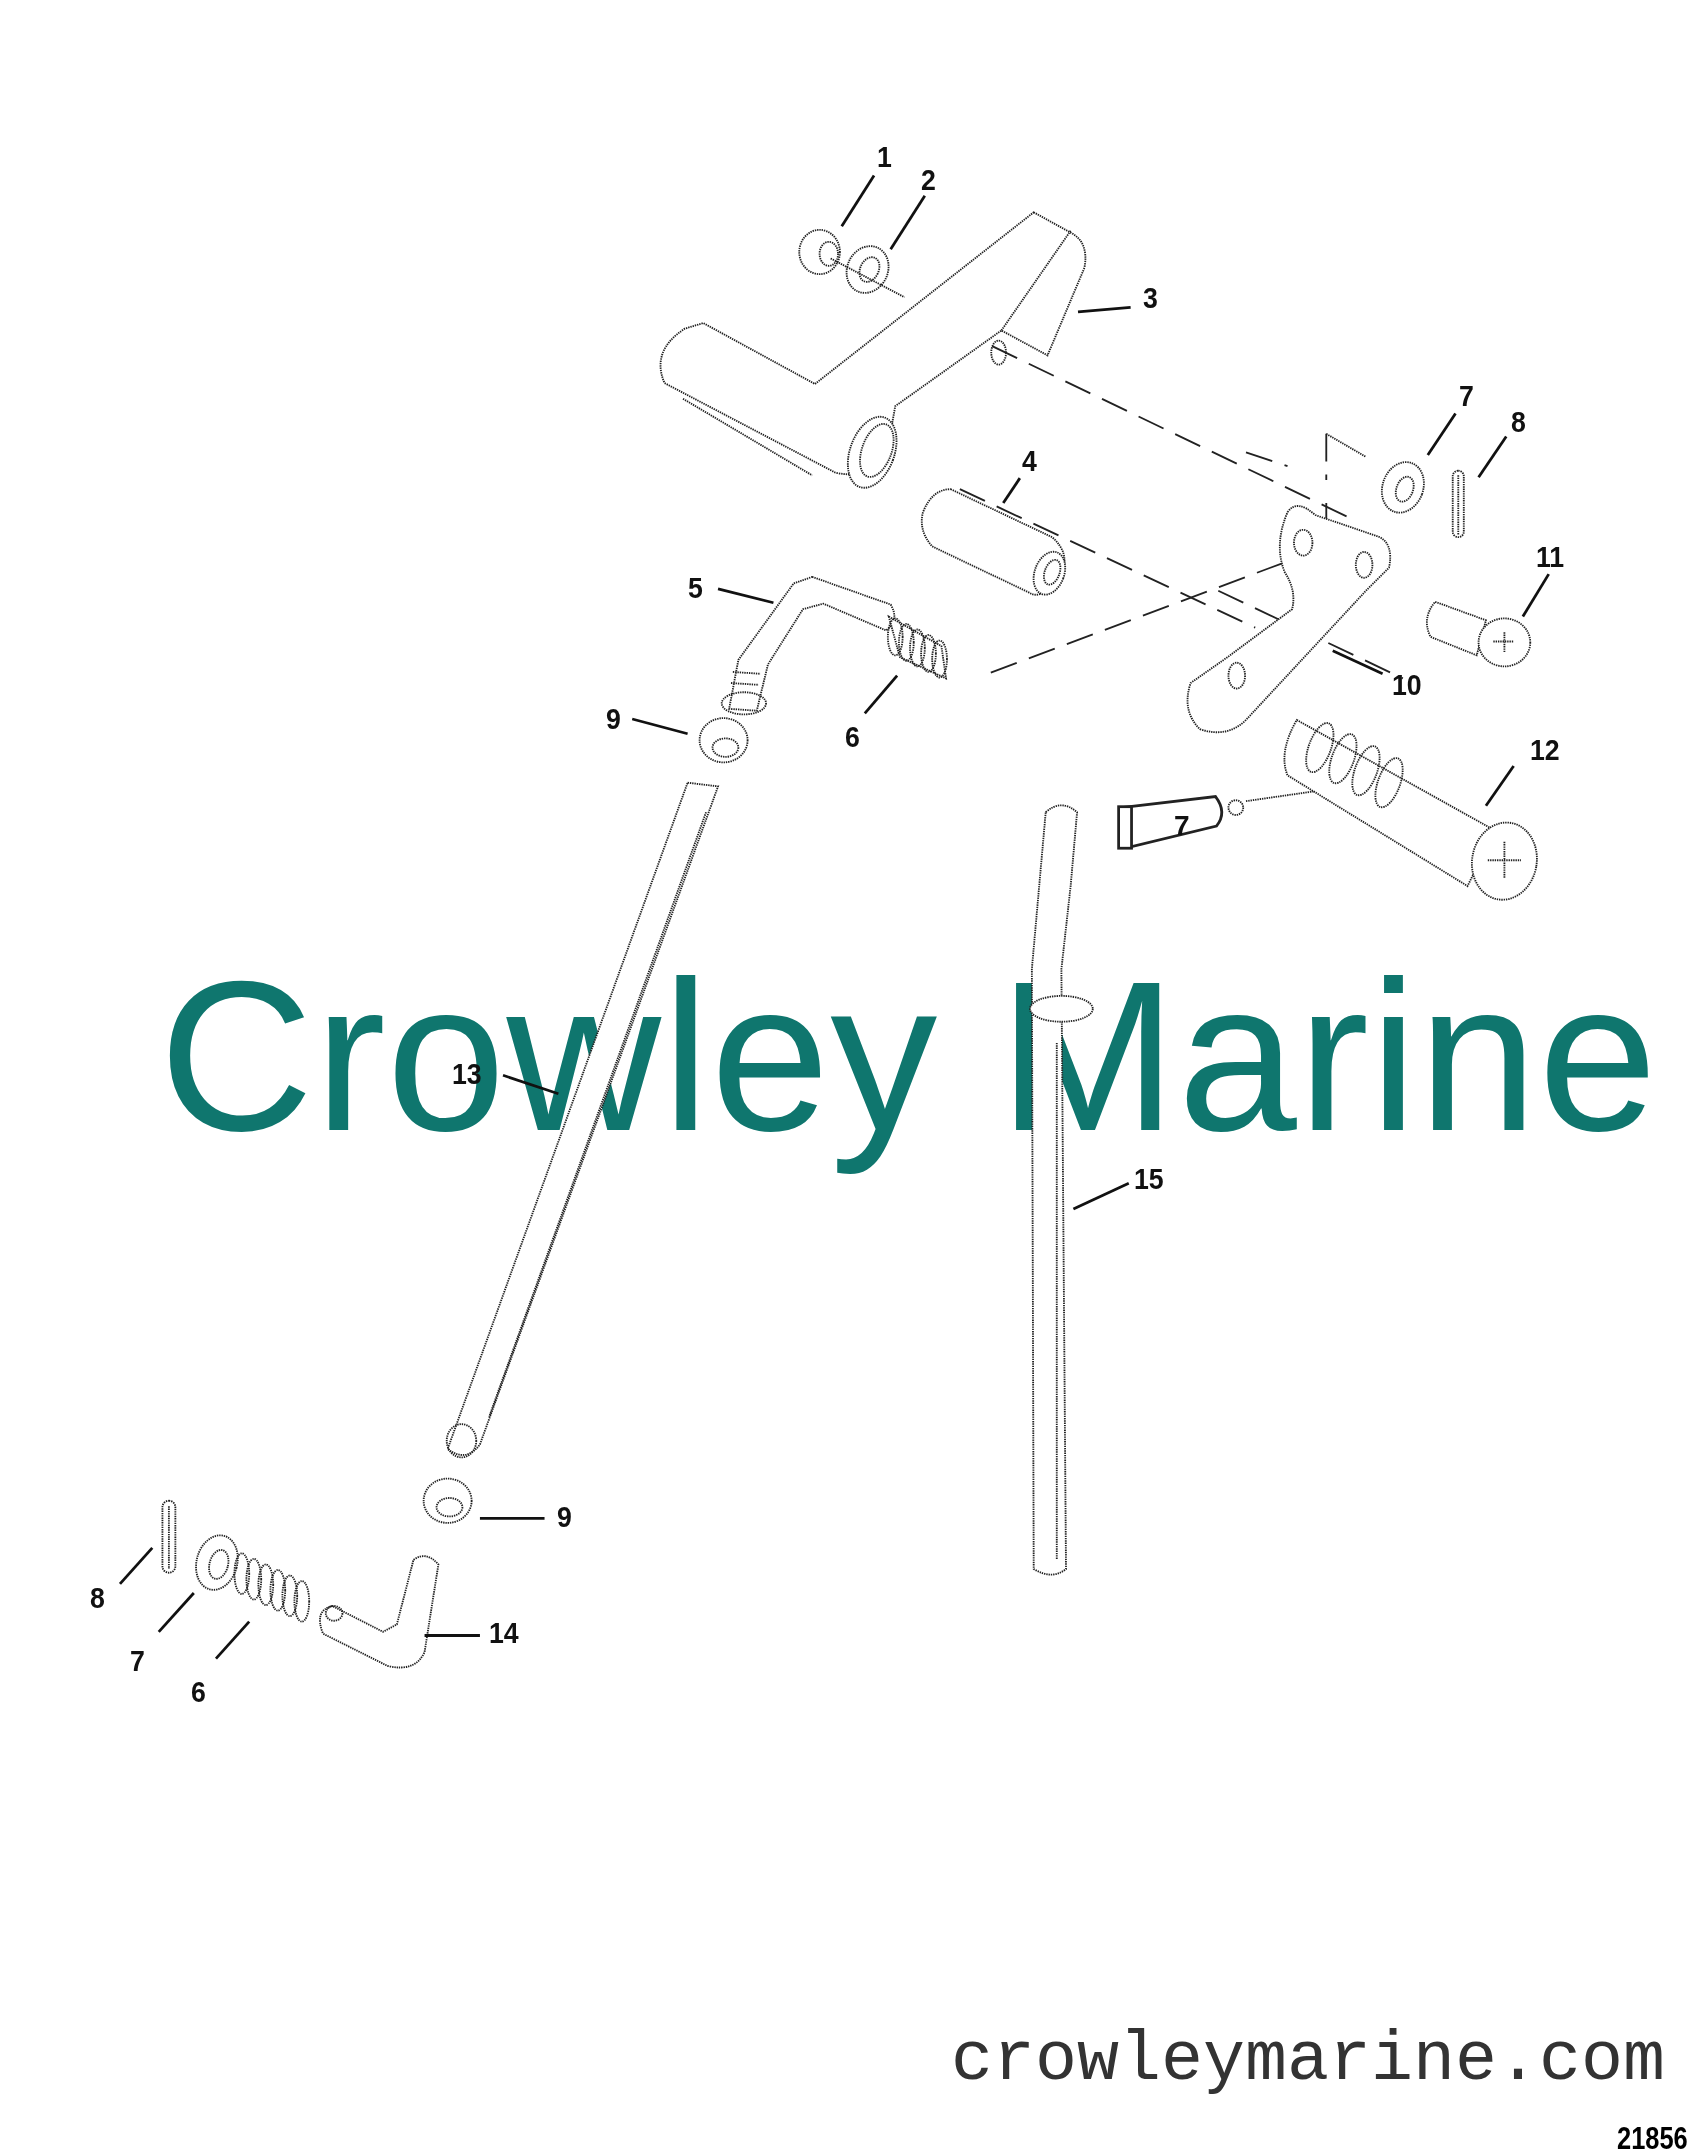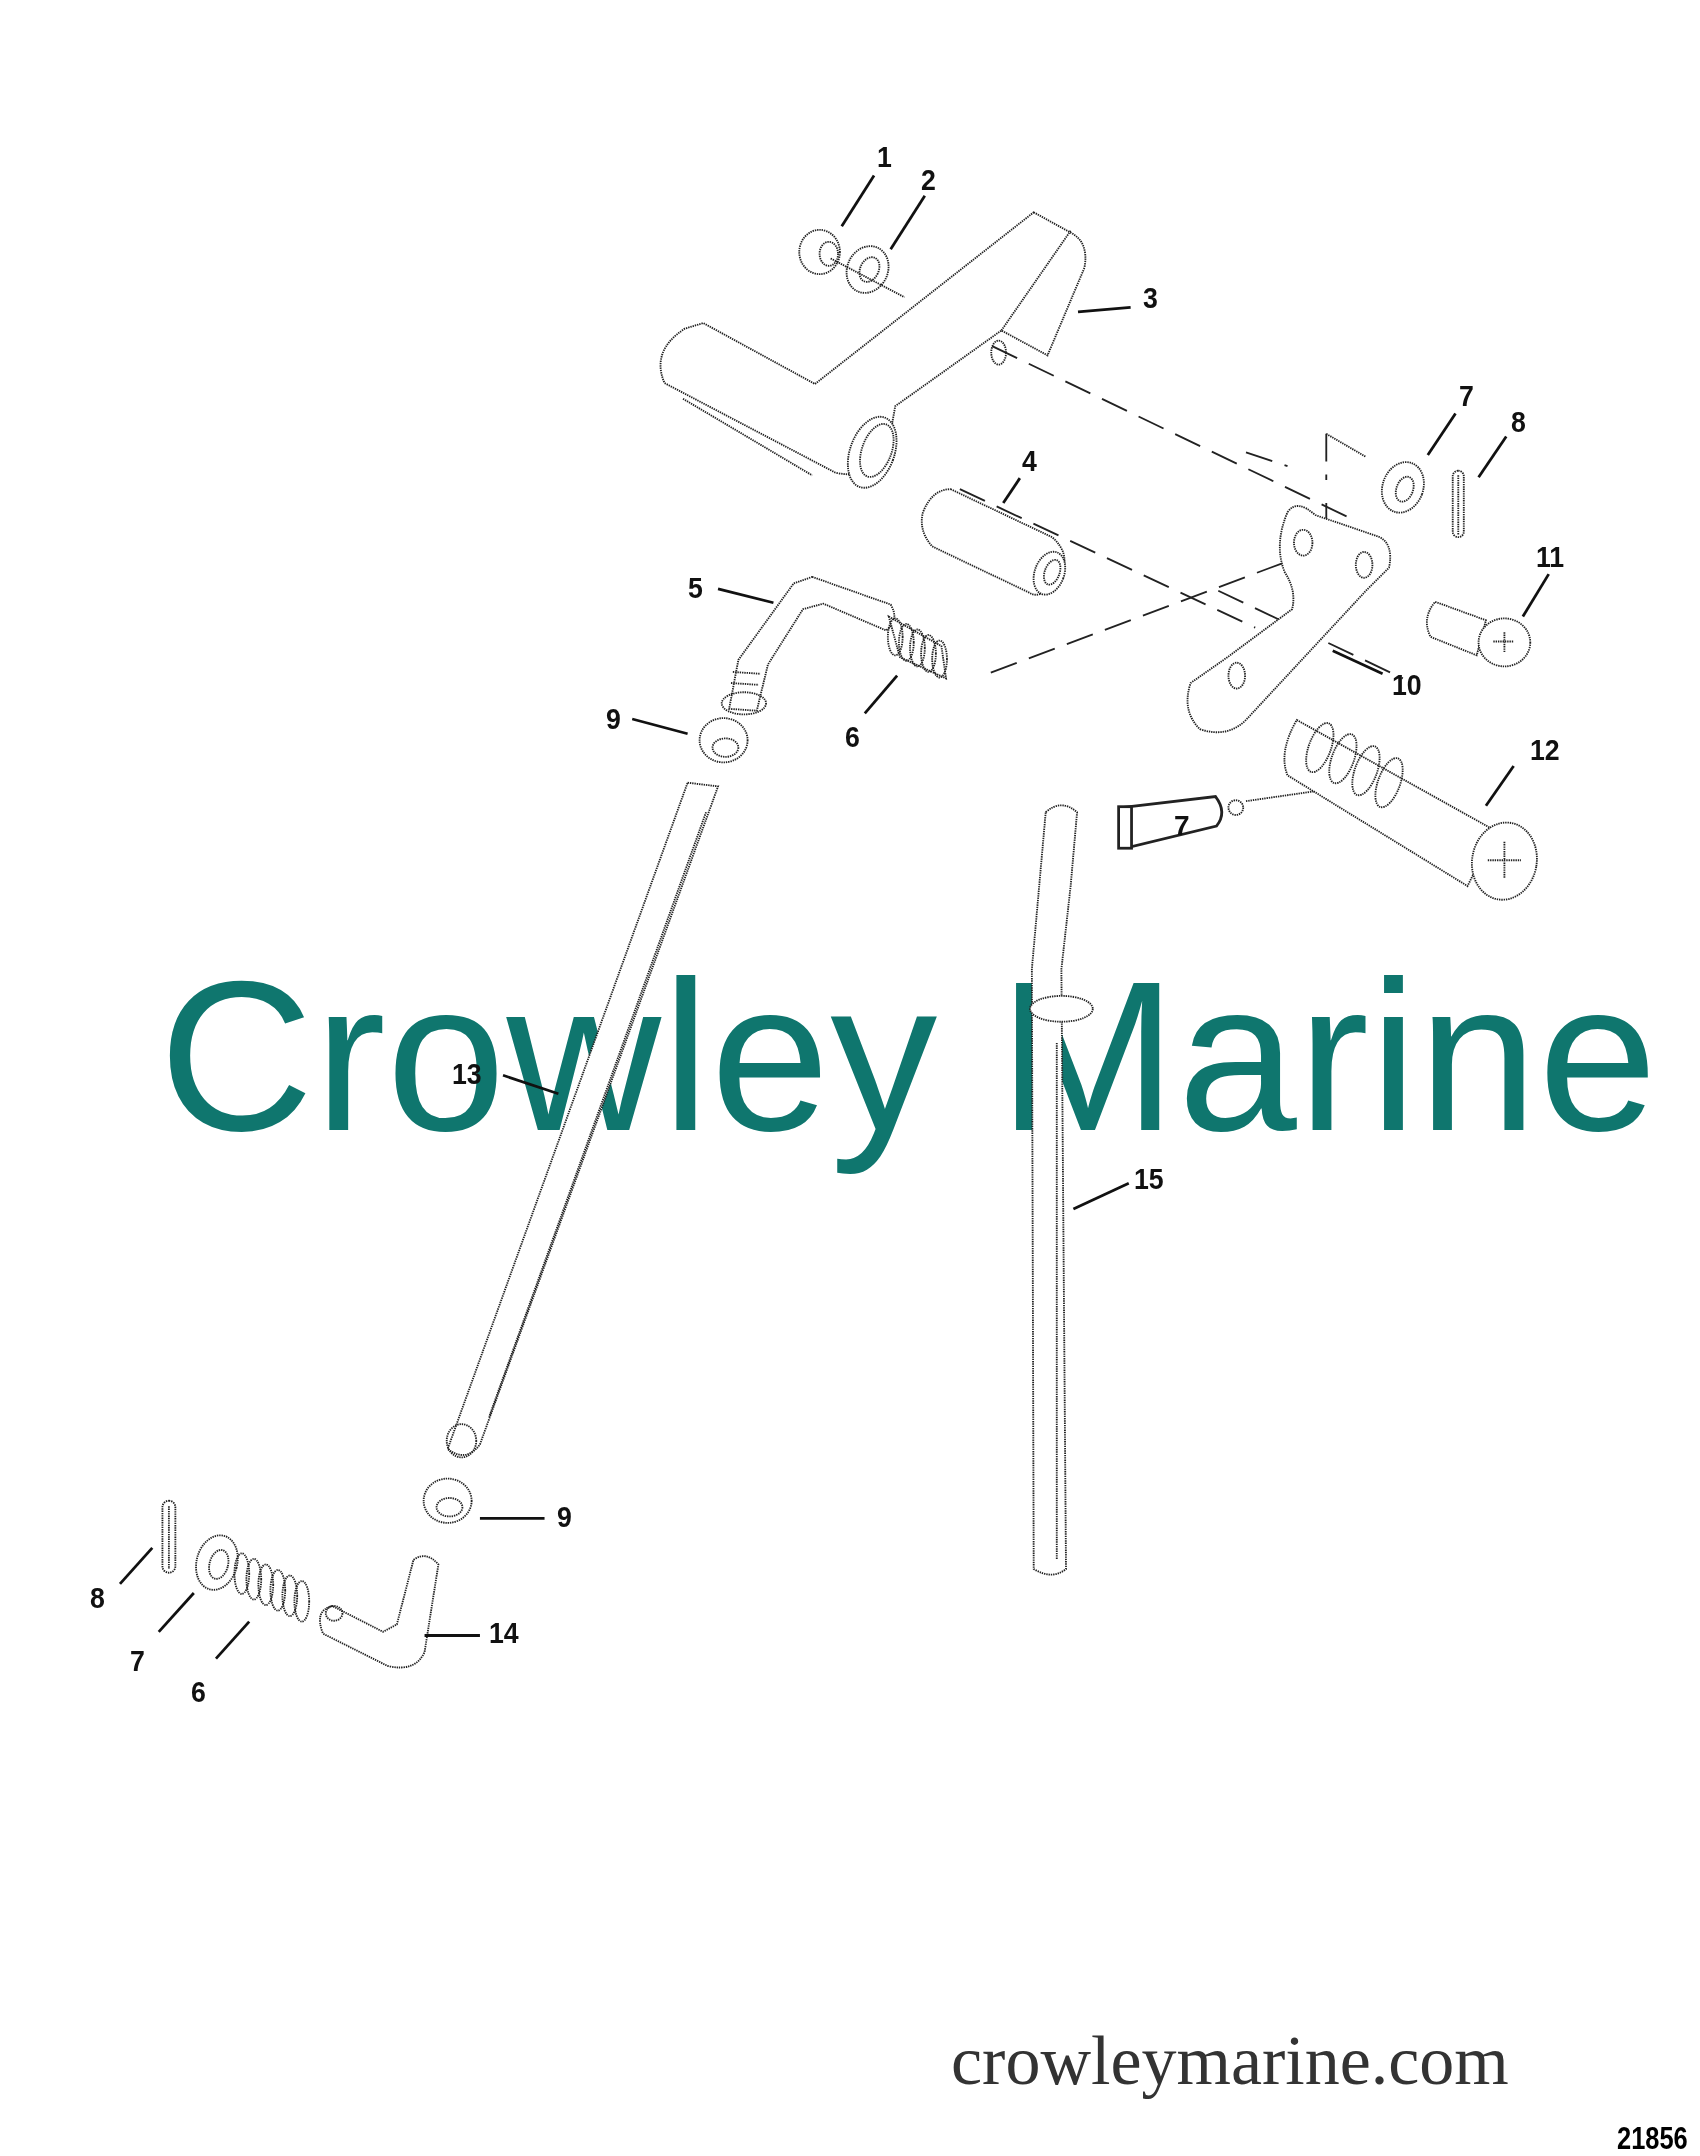--- a/index.html
+++ b/index.html
@@ -5,21 +5,21 @@
   html, body { margin:0; padding:0; background:#ffffff; }
   #canvas { position:relative; width:1701px; height:2157px; background:#ffffff; overflow:hidden; }
   .watermark { position:absolute; left:159px; top:949px; font-family:"Liberation Sans", sans-serif; font-size:214px; color:#0f766e; white-space:nowrap; letter-spacing:0.9px; line-height:1; }
   svg.drawing { position:absolute; left:0; top:0; }
   svg.drawing .part { fill:#ffffff; stroke:#222; stroke-width:2; stroke-dasharray:1.5 1; }
   svg.drawing .part-nofill { fill:none; stroke:#222; stroke-width:2; stroke-dasharray:1.5 1; }
   svg.drawing .leader { stroke:#111; stroke-width:3; fill:none; }
   svg.drawing .phantom { stroke:#222; stroke-width:2; fill:none; stroke-dasharray:30 14; }
   .callout { position:absolute; font-family:"Liberation Sans", sans-serif; font-weight:bold; font-size:29px; color:#111; line-height:1; transform:scaleX(0.92); transform-origin:left top; }
   .tube-label { position:absolute; font-family:"Liberation Sans", sans-serif; font-weight:bold; font-size:28px; color:#111; line-height:1; }
-  .site-url { position:absolute; left:951px; top:2026px; font-family:Liberation Serif, serif; font-size:70px; color:#333333; line-height:1; letter-spacing:0px; }
+  .site-url { position:absolute; left:951px; top:2026px; font-family:Liberation Mono, monospace; font-size:70px; color:#333333; line-height:1; letter-spacing:0px; }
   .drawing-id { position:absolute; left:1617px; top:2123px; font-family:"Liberation Sans", sans-serif; font-weight:bold; font-size:31px; color:#000; line-height:1; transform:scaleX(0.82); transform-origin:left top; }
 </style>
 </head>
 <body>
 
 <div id="canvas">
 
   <div class="watermark">Crowley Marine</div>
 
   <svg class="drawing" width="1701" height="2157" viewBox="0 0 1843 2337">

